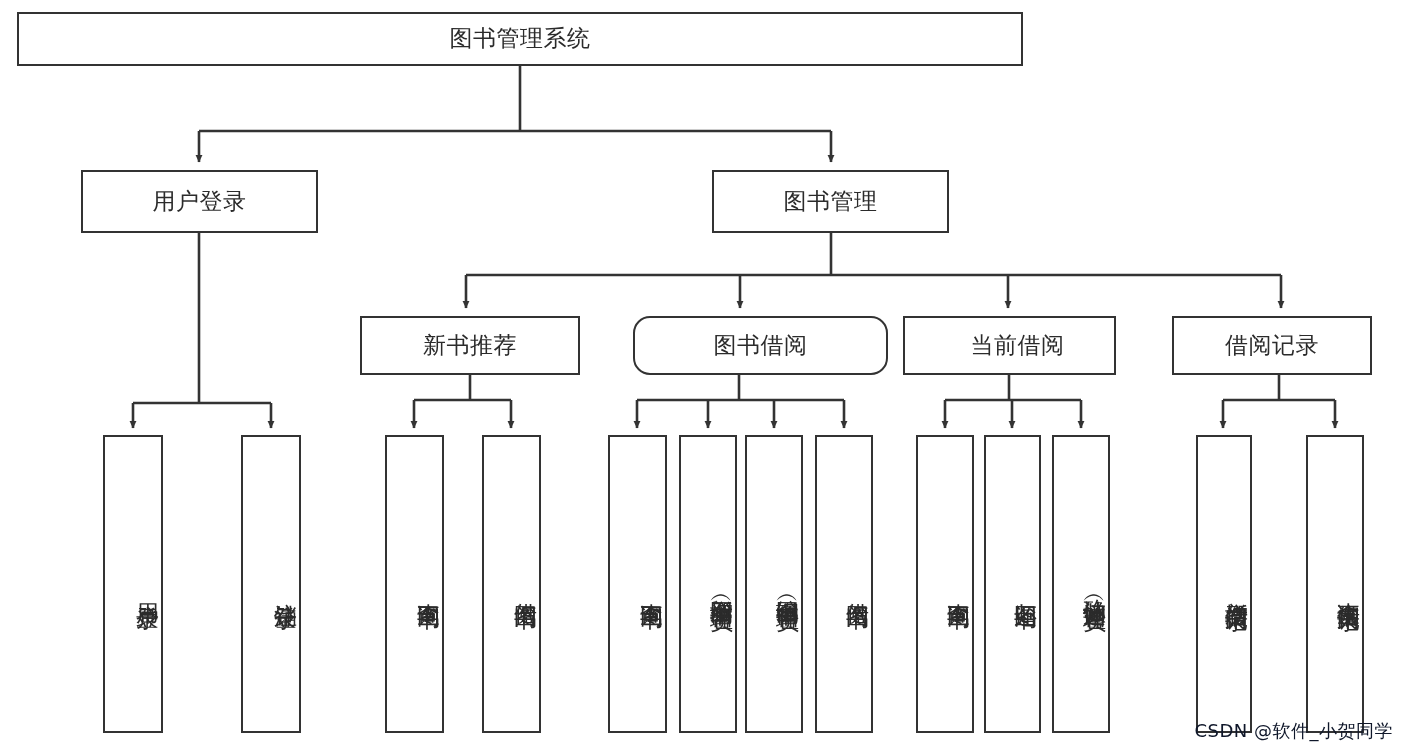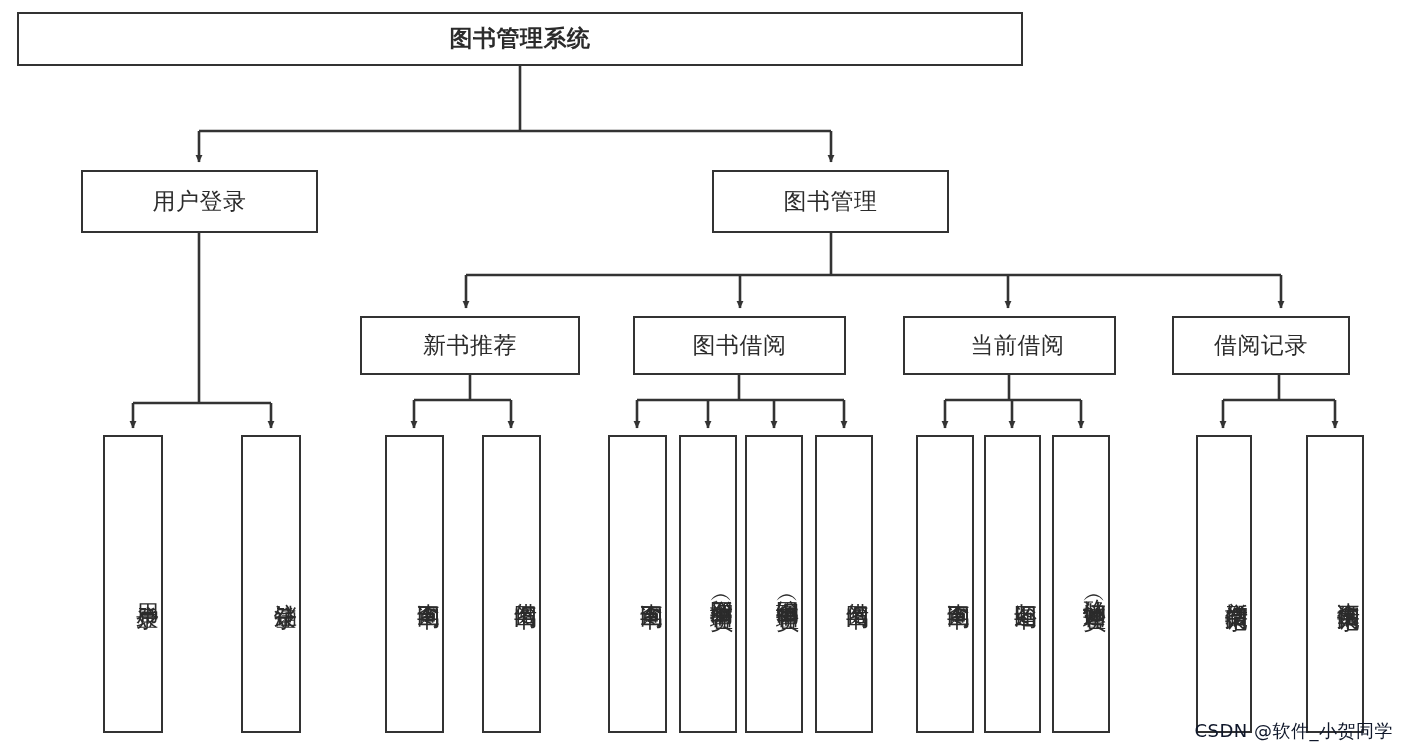--- a/index.html
+++ b/index.html
@@ -112,41 +112,41 @@
       <path d="M1012,400 L1012,428" marker-end="url(#arrow)"></path>
       <path d="M1081,400 L1081,428" marker-end="url(#arrow)"></path>
 
       <path d="M1279,375 L1279,400"></path>
       <path d="M1223,400 L1335,400"></path>
       <path d="M1223,400 L1223,428" marker-end="url(#arrow)"></path>
       <path d="M1335,400 L1335,428" marker-end="url(#arrow)"></path>
     </g>
   </svg>
 
-  <div class="node h" style="left:17px; top:12px; width:1006px; height:54px;font-weight:bold;">
+  <div class="node h" style="left:17px; top:12px; width:1006px; height:54px;">
     <span class="lbl">图书管理系统</span>
   </div>
 
   <div class="node h" style="left:81px; top:170px; width:237px; height:63px;">
     <span class="lbl">用户登录</span>
   </div>
   <div class="node h" style="left:360px; top:316px; width:220px; height:59px;">
     <span class="lbl">新书推荐</span>
   </div>
 
   <div class="node h" style="left:712px; top:170px; width:237px; height:63px;">
     <span class="lbl">图书管理</span>
   </div>
-  <div class="node h" style="left:633px; top:316px; width:213px; height:59px;">
+  <div class="node h" style="left:633px; top:316px; width:255px; height:59px;border-radius:17px;">
     <span class="lbl">图书借阅</span>
   </div>
   <div class="node h" style="left:903px; top:316px; width:213px; height:59px;padding-left:16px;">
     <span class="lbl">当前借阅</span>
   </div>
-  <div class="node h" style="left:1172px; top:316px; width:178px; height:59px;">
+  <div class="node h" style="left:1172px; top:316px; width:200px; height:59px;">
     <span class="lbl">借阅记录</span>
   </div>
 
   <div class="node v" style="left:103px; top:435px; width:60px; height:298px;">
     <span class="lbl">用户登录</span>
   </div>
   <div class="node v" style="left:241px; top:435px; width:60px; height:298px;">
     <span class="lbl">注销登录</span>
   </div>
 

